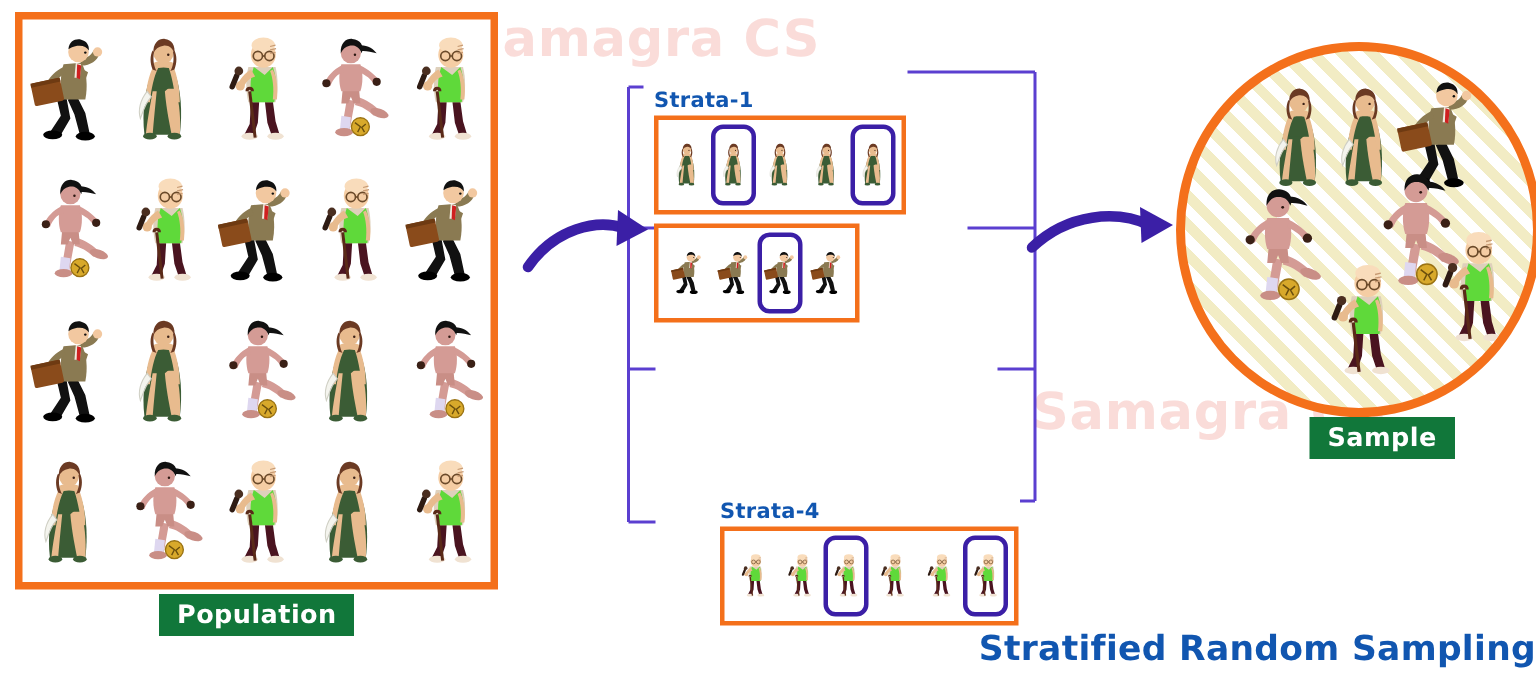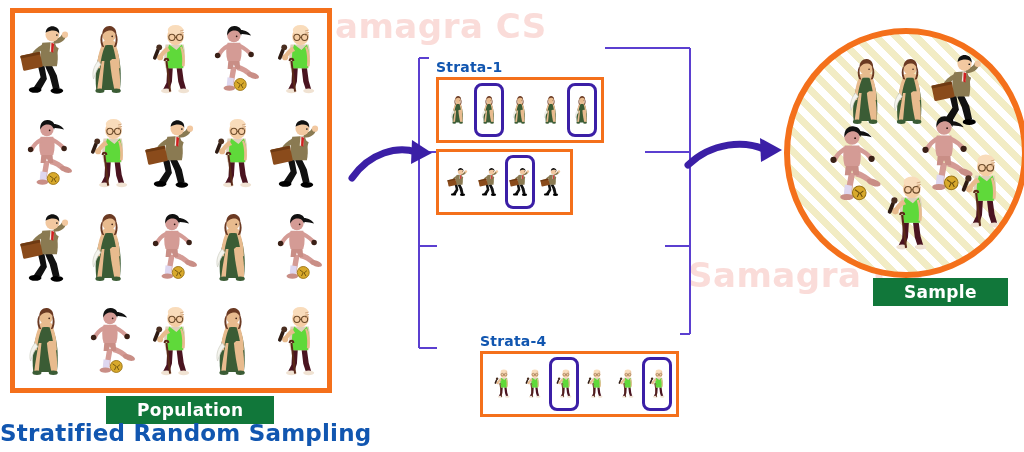--- a/index.html
+++ b/index.html
@@ -26,21 +26,21 @@
   }
   .pop-grid{
     position:absolute;left:0;top:0;right:0;bottom:0;
     display:grid;grid-template-columns:repeat(5,1fr);grid-template-rows:repeat(4,1fr);
     align-items:center;justify-items:center;
   }
   .pop-cell{width:62px;height:94px;display:flex;align-items:center;justify-content:center;}
 
   .badge{
     position:absolute;background:#11773a;color:#ffffff;font-weight:bold;
-    font-size:17px;padding:4px 31px;letter-spacing:0.3px;white-space:nowrap;
+    font-size:17px;padding:4px 12px;letter-spacing:0.3px;white-space:nowrap;
     font-family:"DejaVu Sans", sans-serif;
   }
   #population-badge{left:106px;top:396px;}
   #sample-badge{left:873px;top:278px;}
 
   
   #strata-column{position:absolute;left:432px;top:18px;width:240px;height:360px;margin-top:33px;}
   .strata-block{position:absolute;}
   .strata-label{
     color:#1156b0;font-weight:bold;font-size:14px;margin-bottom:2px;
@@ -65,21 +65,21 @@
   #sample-circle{
     position:absolute;left:784px;top:28px;width:244px;height:250px;
     border:6px solid #f4701b;border-radius:50%;box-sizing:border-box;
     background:repeating-linear-gradient(45deg,#f2ecc4 0px,#f2ecc4 7px,#ffffff 7px,#ffffff 14px);
     overflow:hidden;
   }
   .sample-fig{position:absolute;}
 
   
   #title{
-    position:absolute;left:0;top:420px;width:1024px;text-align:left;
+    position:absolute;left:0;top:420px;width:1024px;text-align:right;
     color:#1156b0;font-weight:bold;font-size:23px;letter-spacing:0.2px;
     font-family:"DejaVu Sans", sans-serif;
   }
 
   
   #connectors{position:absolute;left:0;top:0;width:1024px;height:452px;pointer-events:none;}
 </style>
 </head>
 <body>
 

